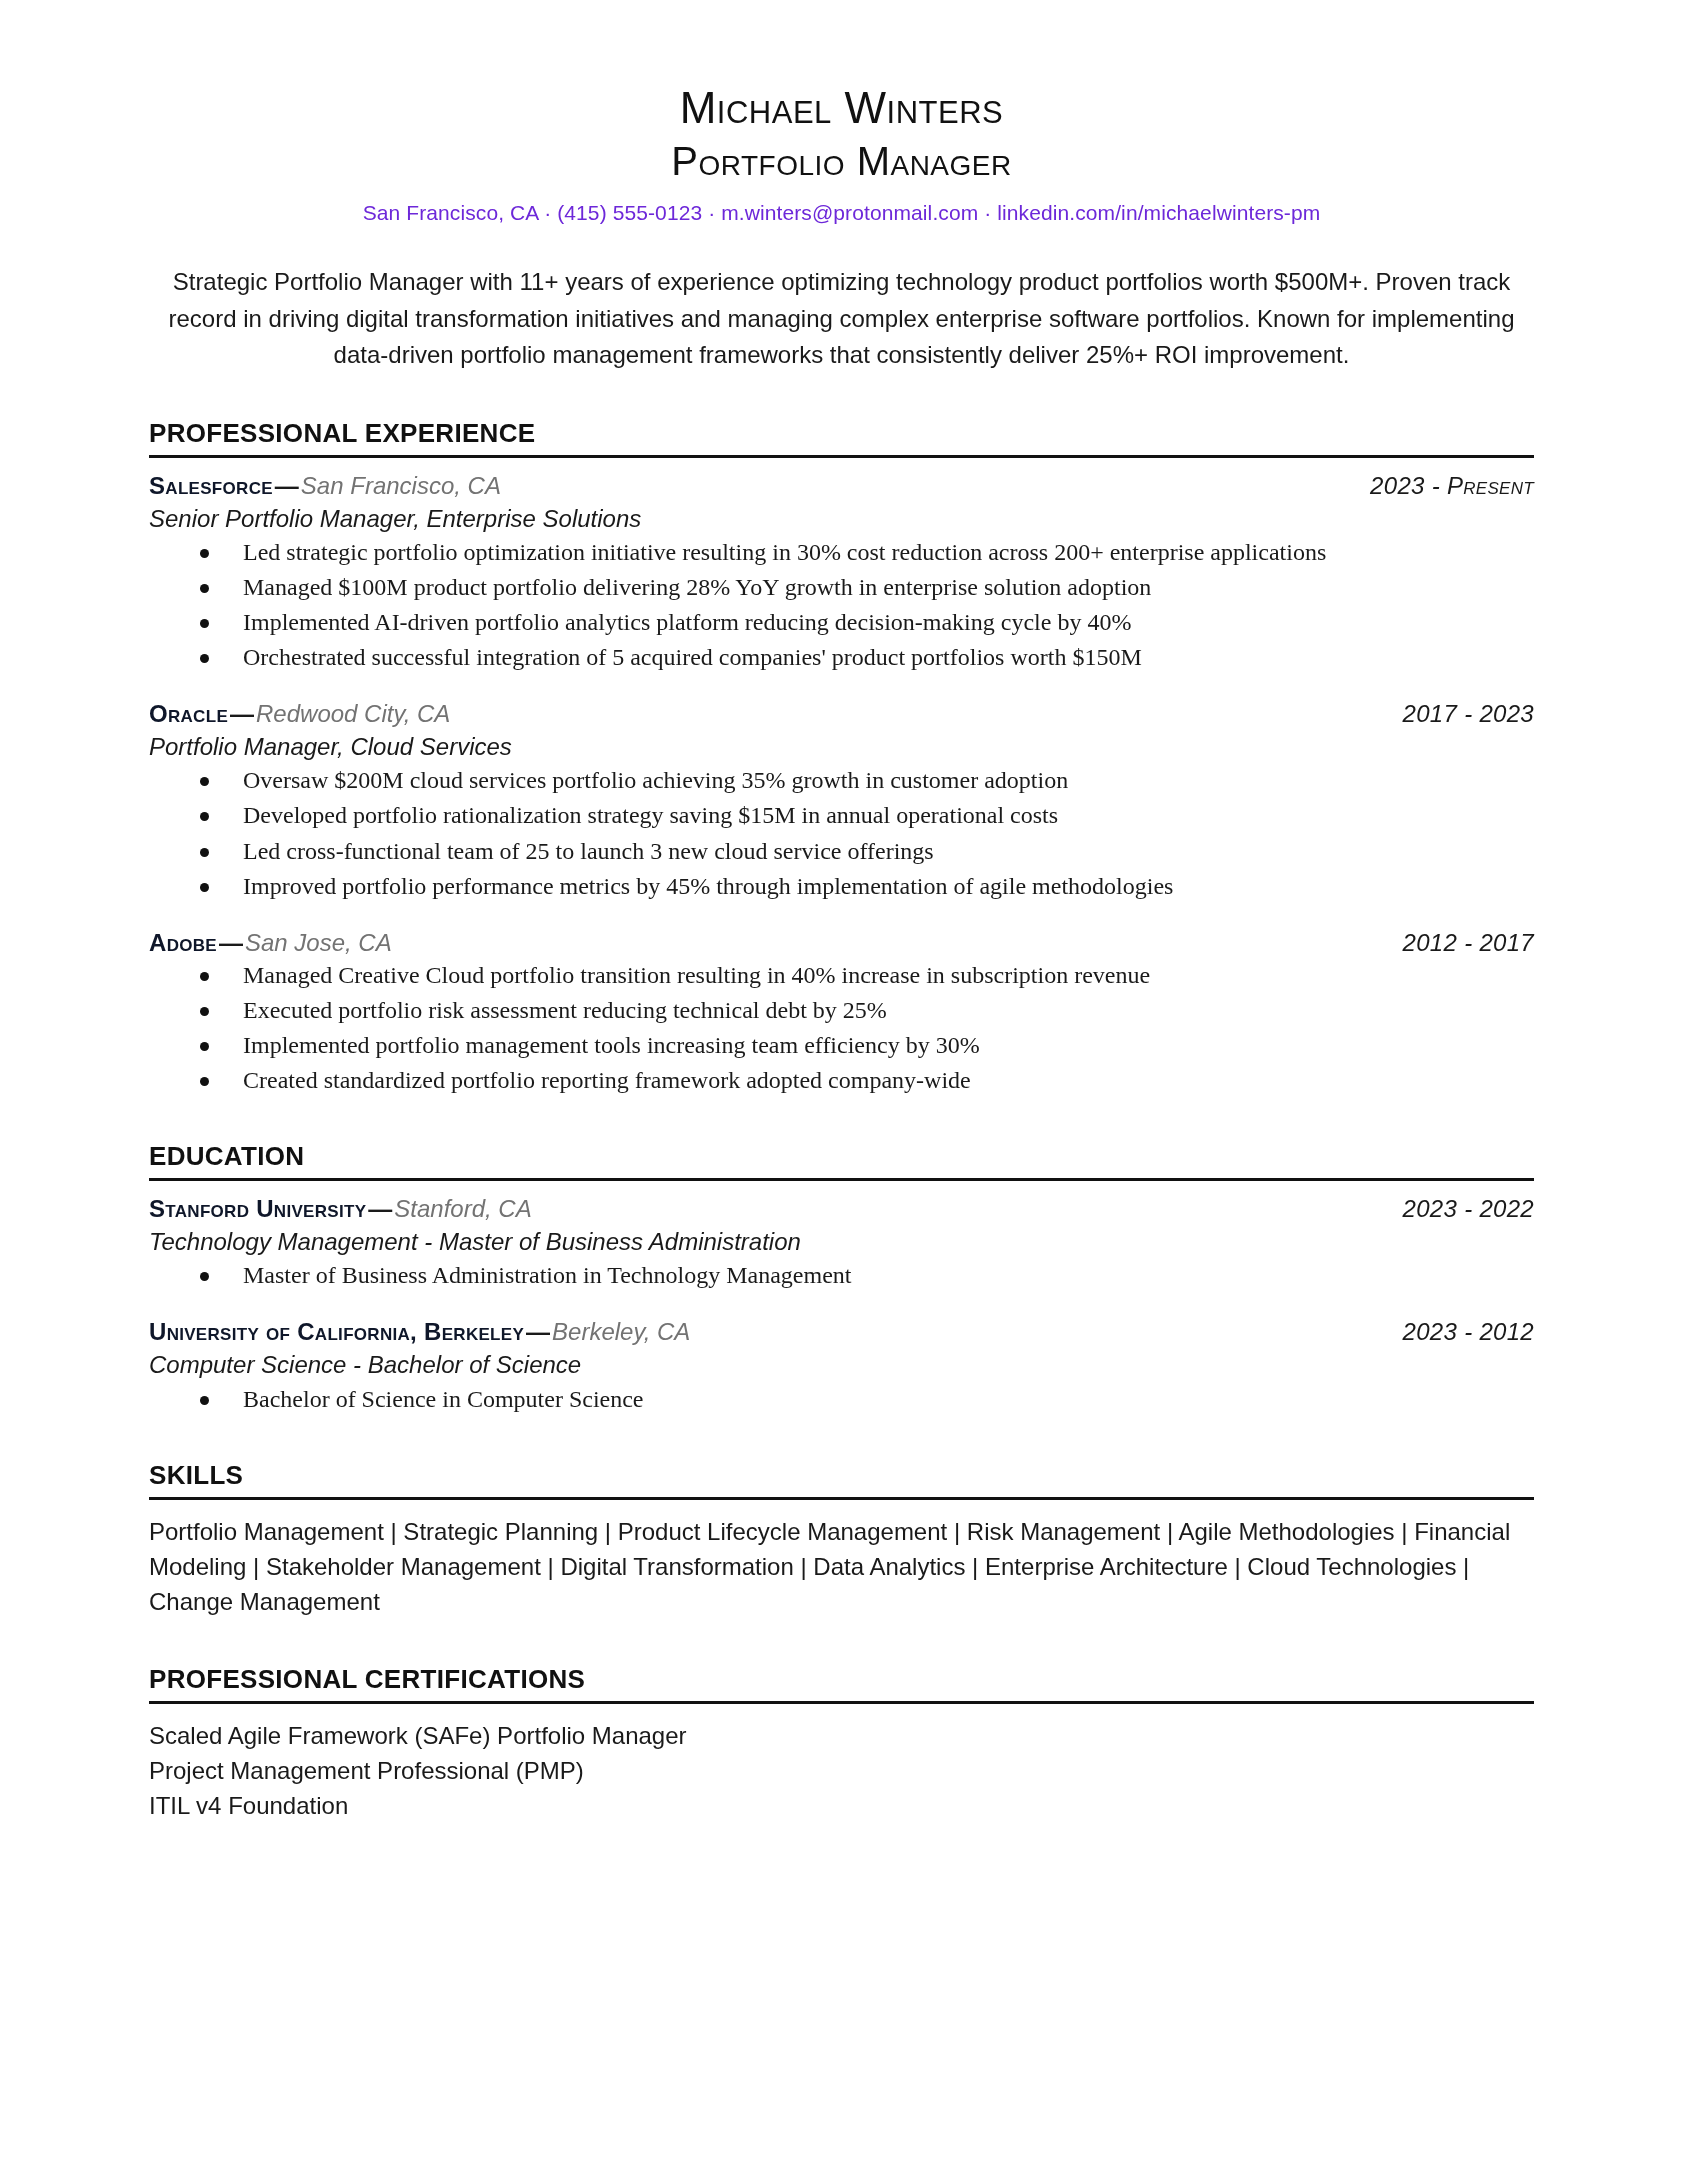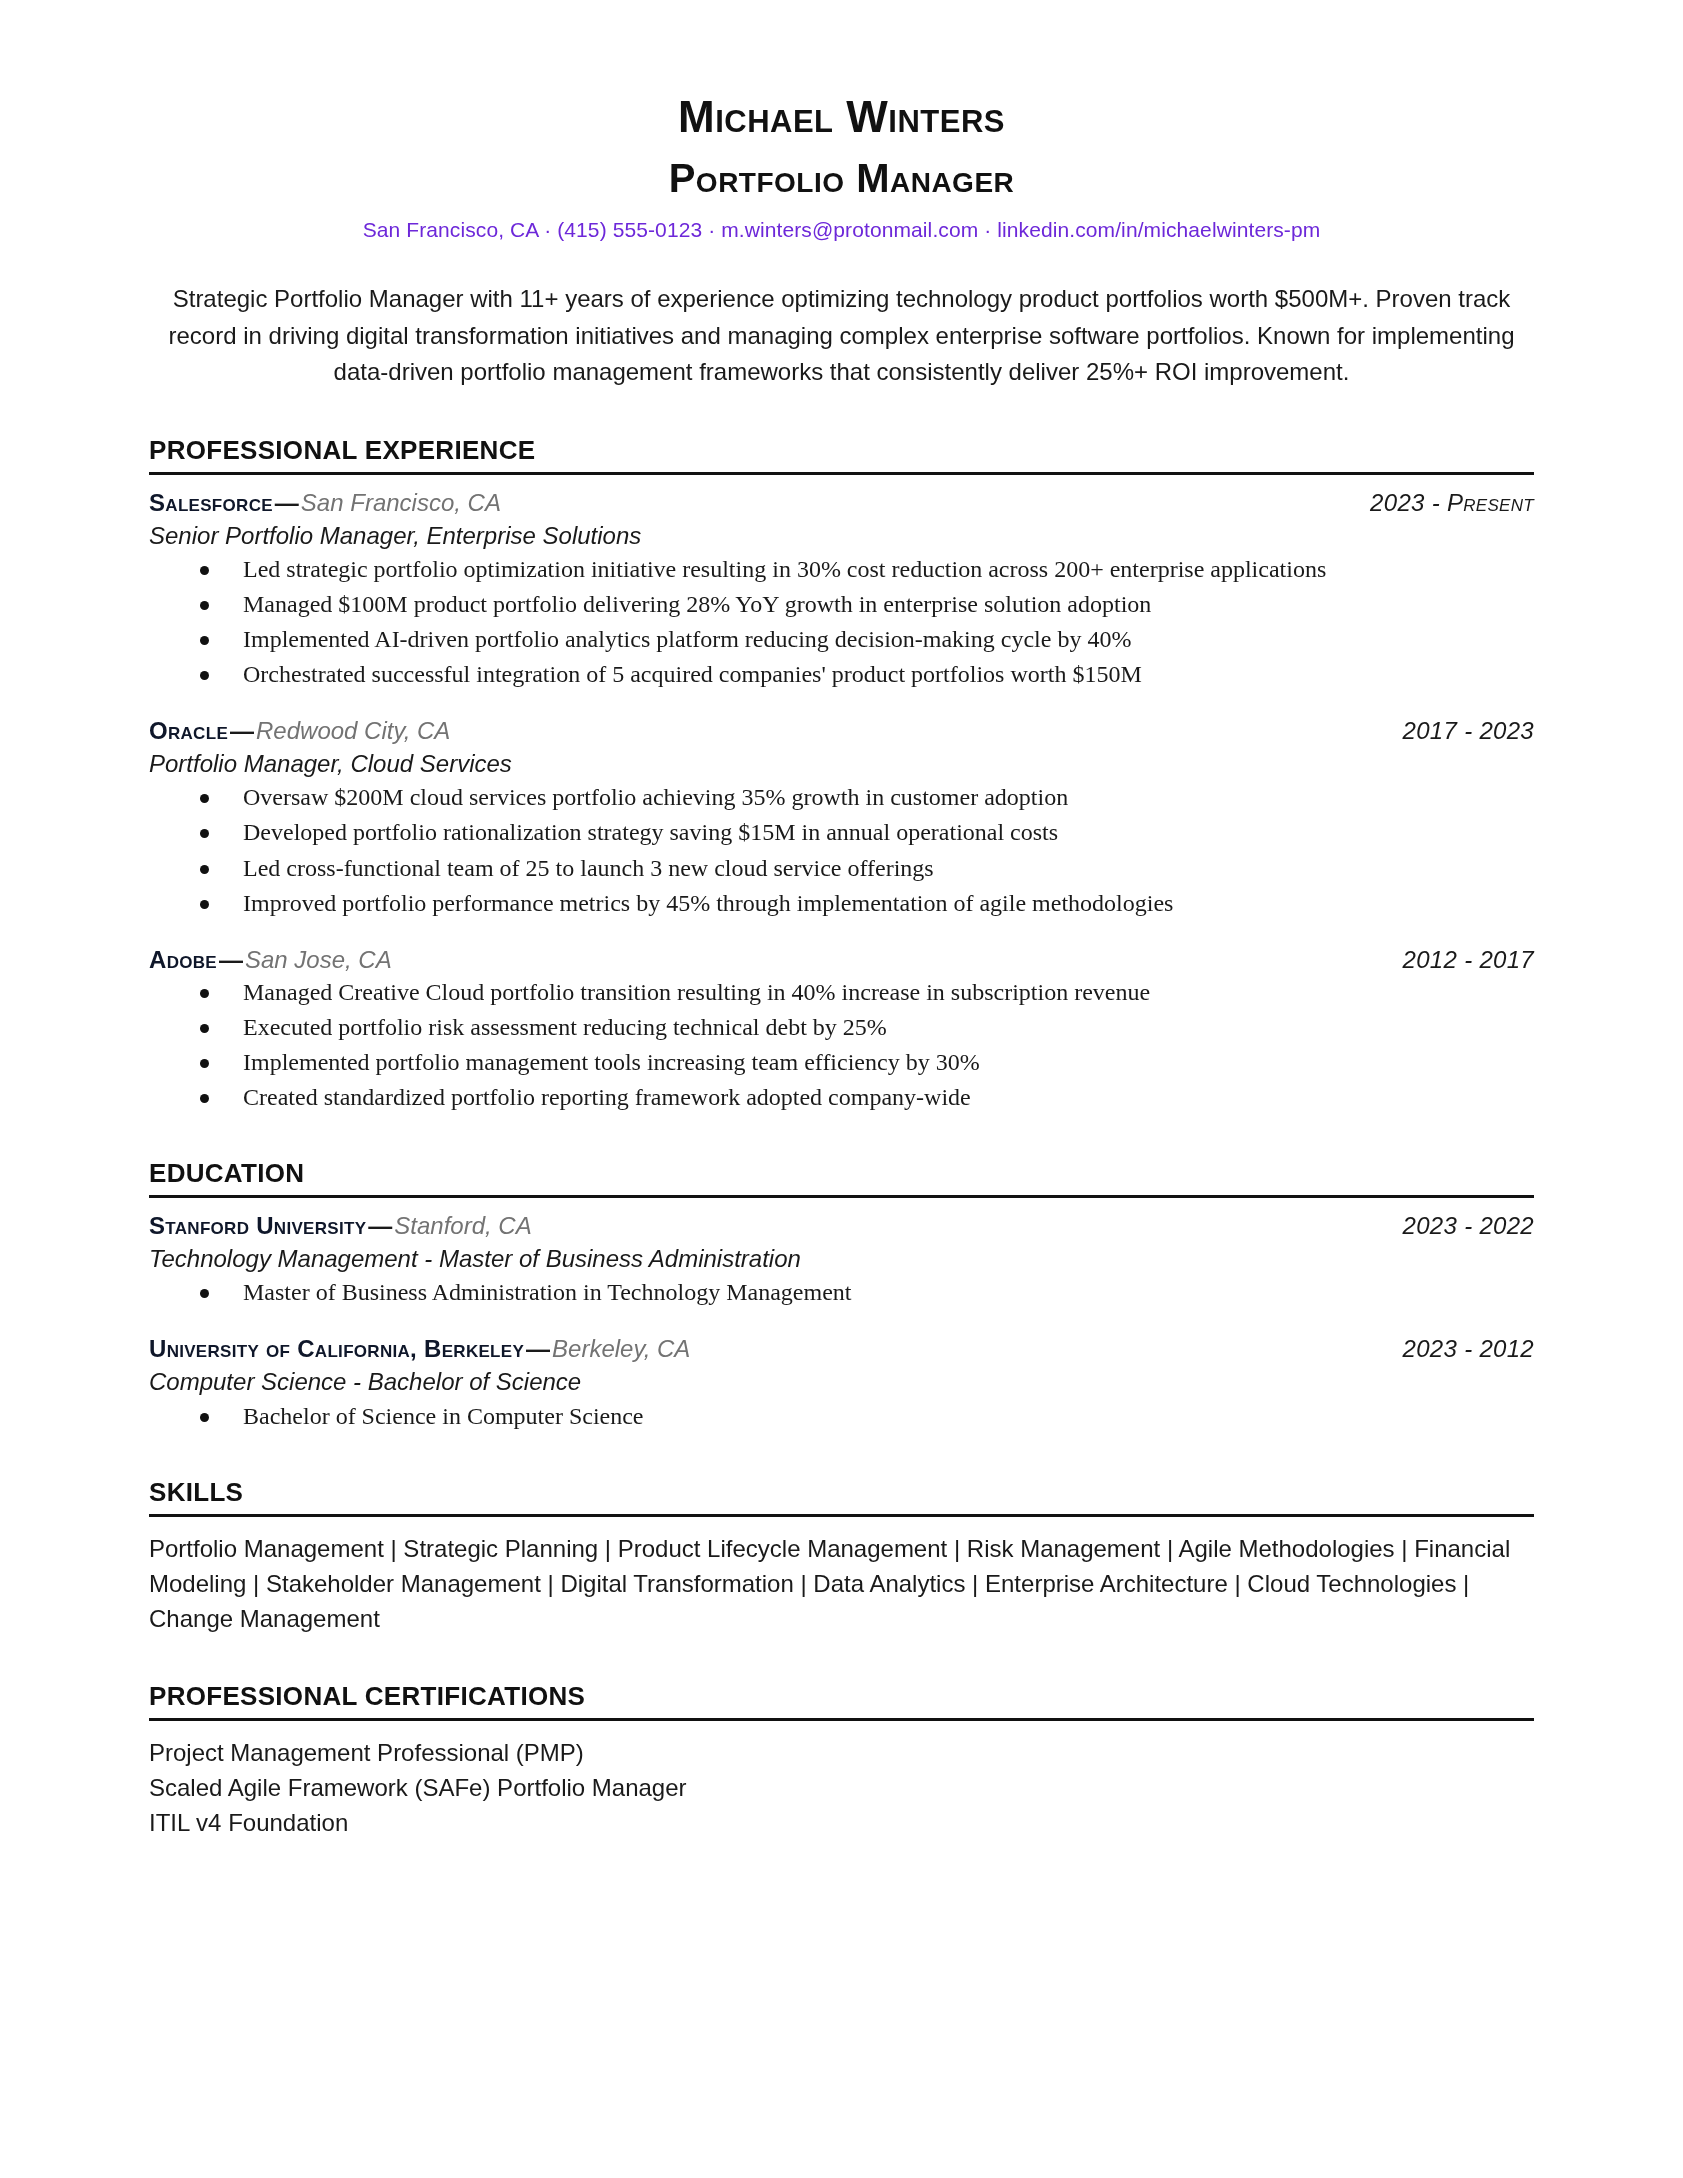--- a/index.html
+++ b/index.html
@@ -22,25 +22,25 @@
     background: #ffffff;
     position: relative;
   }
 
   
   .header {
     text-align: center;
   }
   .name,
   .job-title {
-    font-weight: 700;
+    font-weight: 400;
     font-variant: small-caps;
     letter-spacing: 0.5px;
     line-height: 1.18;
-    margin: 12px;
+    margin: 3px;
     color: #111111;
   }
   .name {
     font-size: 44px;
   }
   .job-title {
     font-size: 40px;
     margin-top: 4px;
   }
   .contact-line {
@@ -262,19 +262,19 @@
 
   <div class="section">
     <div class="section-heading">SKILLS</div>
     <hr class="section-rule">
     <div class="skills-text">Portfolio Management | Strategic Planning | Product Lifecycle Management | Risk Management | Agile Methodologies | Financial Modeling | Stakeholder Management | Digital Transformation | Data Analytics | Enterprise Architecture | Cloud Technologies | Change Management</div>
   </div>
 
   <div class="section">
     <div class="section-heading">PROFESSIONAL CERTIFICATIONS</div>
     <hr class="section-rule">
+    <div class="cert-line">Scaled Agile Framework (SAFe) Portfolio Manager</div>
     <div class="cert-line">Project Management Professional (PMP)</div>
-    <div class="cert-line">Scaled Agile Framework (SAFe) Portfolio Manager</div>
     <div class="cert-line">ITIL v4 Foundation</div>
   </div>
 
 </div>
 
 
 </body></html>

